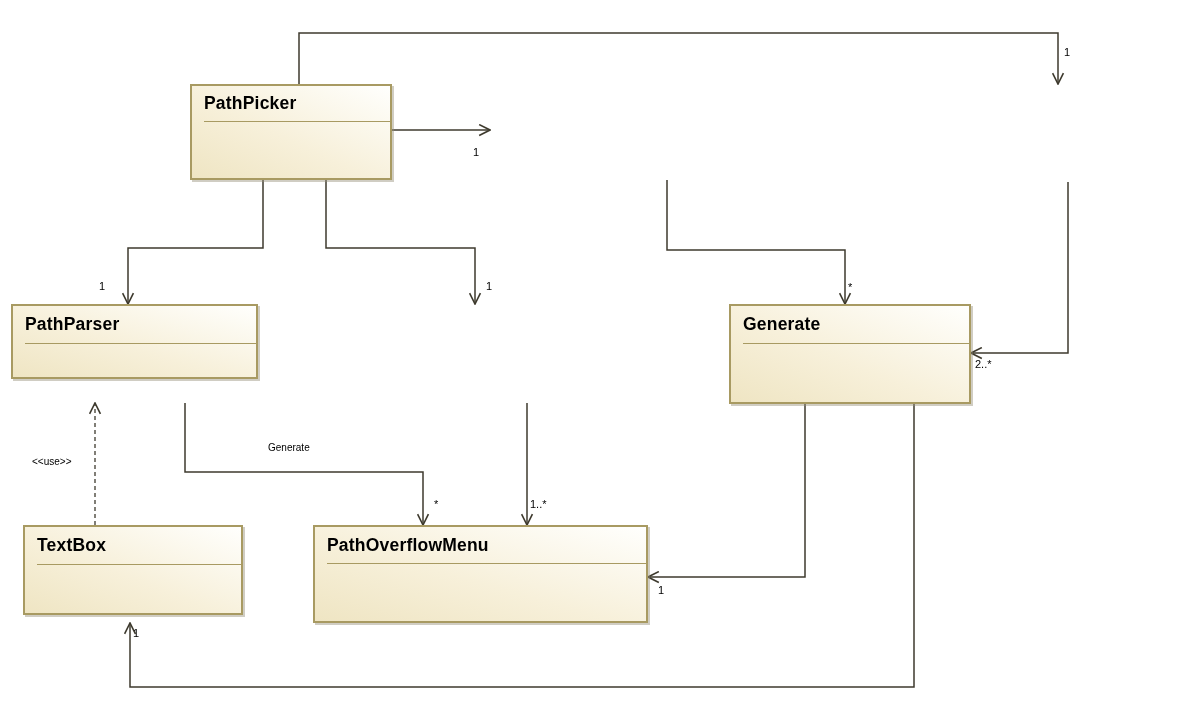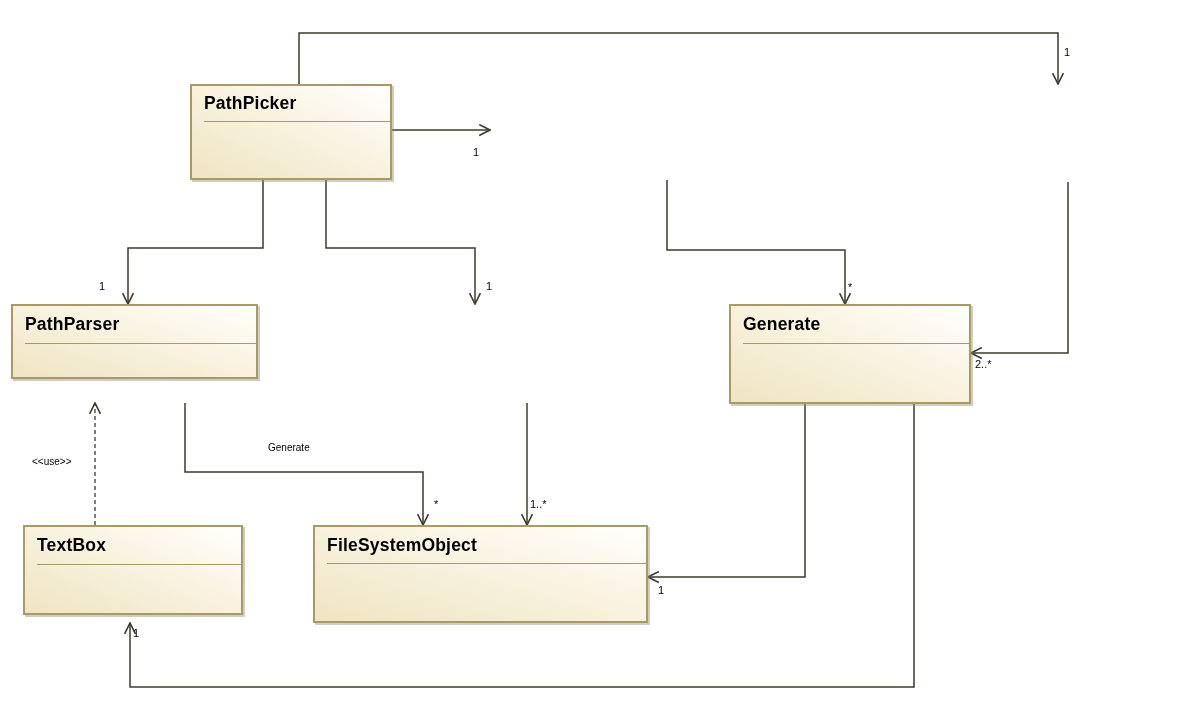--- a/index.html
+++ b/index.html
@@ -95,21 +95,21 @@
 
   <div class="uml-box" style="left:23px;top:525px;width:220px;height:90px">
     <div class="uml-title" style="height:38px">
       <span>TextBox</span>
     </div>
     <div class="uml-body"></div>
   </div>
 
   <div class="uml-box" style="left:313px;top:525px;width:335px;height:98px">
     <div class="uml-title" style="height:37px">
-      <span>FileSystemObject</span>
+      <span>PathOverflowMenu</span>
     </div>
     <div class="uml-body"></div>
   </div>
 
   <div class="edge-label" style="left:1064px;top:46px">1</div>
   <div class="edge-label" style="left:473px;top:146px">1</div>
   <div class="edge-label" style="left:99px;top:280px">1</div>
   <div class="edge-label" style="left:486px;top:280px">1</div>
   <div class="edge-label" style="left:848px;top:281px">*</div>
   <div class="edge-label" style="left:975px;top:358px">2..*</div>

